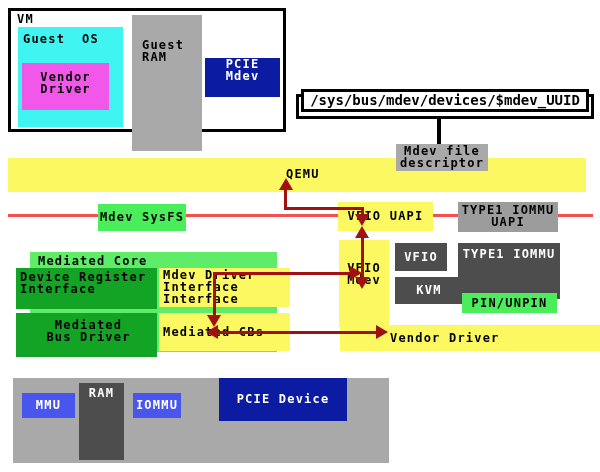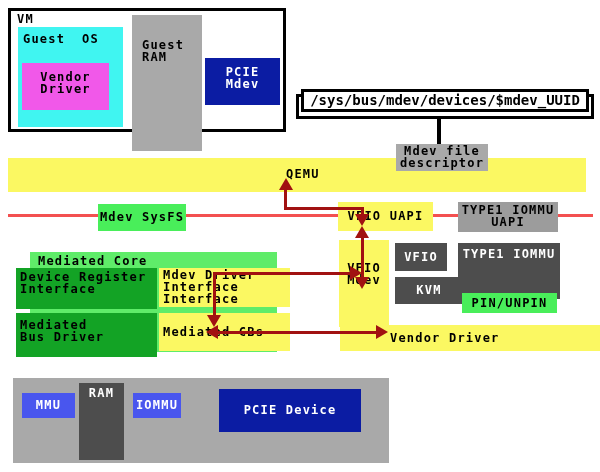--- a/index.html
+++ b/index.html
@@ -12,53 +12,53 @@
   .lbl{font-size:12px;letter-spacing:1.2px;line-height:12px;white-space:pre;}
   .ctr{text-align:center;}
   .white{color:#fff;}
   
   .vm-box{left:8px;top:8px;width:272px;height:118px;border:3px solid #000;background:#fff;}
   .vm-label{left:6px;top:2px;}
   .guest-os{left:7px;top:16px;width:105px;height:100px;background:var(--cyan);}
   .guest-os-label{left:5px;top:6px;}
   .vendor-driver-vm{left:4px;top:36px;width:87px;height:39px;background:var(--magenta);padding-top:8px;}
   .guest-ram{left:121px;top:4px;width:60px;height:112px;background:var(--gray);padding-top:24px;padding-left:10px;}
-  .pcie-mdev{left:194px;top:47px;width:75px;height:39px;background:var(--navy);padding-top:8px;}
+  .pcie-mdev{left:194px;top:47px;width:75px;height:39px;background:var(--navy);}
   
   .sys-outer{left:296px;top:94px;width:292px;height:19px;border:3px solid #000;background:#fff;z-index:1;}
   .sys-inner{left:301px;top:89px;width:282px;height:17px;border:3px solid #000;background:#fff;z-index:2;font-size:14px;letter-spacing:0;line-height:17px;white-space:pre;}
   .fd-connector{left:437px;top:117px;width:4px;height:28px;background:#000;}
   .mdev-fd{left:396px;top:144px;width:92px;height:26px;background:var(--gray);z-index:3;padding-top:1px;}
   
   .userspace-band{left:8px;top:158px;width:578px;height:34px;background:var(--yellow);z-index:0;}
   .qemu-label{left:266px;top:168px;z-index:1;margin-left:20px;}
   .boundary-line{left:8px;top:214px;width:585px;height:3px;background:var(--boundary-red);z-index:1;}
   .mdev-sysfs{left:98px;top:204px;width:88px;height:27px;background:var(--green);z-index:2;line-height:27px;}
   .vfio-uapi{left:338px;top:202px;width:95px;height:29px;background:var(--yellow);z-index:2;line-height:28px;}
   .type1-uapi{left:458px;top:202px;width:100px;height:28px;background:var(--uapi-gray);z-index:2;padding-top:2px;}
   
   .mediated-core{left:30px;top:252px;width:247px;height:100px;background:var(--light-green);z-index:1;}
   .mc-label{left:8px;top:3px;}
   .dri-box{left:16px;top:268px;width:137px;height:38px;background:var(--dark-green);z-index:2;padding:3px 0 0 4px;}
   .mdri-box{left:159px;top:268px;width:127px;height:38px;background:var(--yellow);z-index:2;padding:1px 0 0 4px;}
-  .mbd-box{left:16px;top:313px;width:137px;height:38px;background:var(--dark-green);z-index:2;padding:6px 0 0 4px;}
+  .mbd-box{left:16px;top:313px;width:137px;height:38px;background:var(--dark-green);z-index:2;padding:6px 0 0 4px;text-align:center;}
   .mcbs-box{left:159px;top:313px;width:127px;height:38px;background:var(--yellow);z-index:2;line-height:38px;padding-left:4px;}
   
   .vfio-mdev{left:339px;top:240px;width:50px;height:65px;background:var(--yellow);z-index:2;padding-top:22px;}
   .vfio-box{left:395px;top:243px;width:52px;height:28px;background:var(--dark-gray);z-index:2;line-height:28px;}
   .kvm-box{left:395px;top:277px;width:68px;height:27px;background:var(--dark-gray);z-index:2;line-height:27px;}
   .type1-box{left:458px;top:243px;width:102px;height:51px;background:var(--dark-gray);z-index:2;padding-top:5px;}
   .pin-unpin{left:462px;top:293px;width:95px;height:20px;background:var(--green);z-index:3;line-height:20px;}
   .vendor-driver-k{left:340px;top:325px;width:220px;height:26px;background:var(--yellow);z-index:2;line-height:26px;padding-left:50px;}
   
   .hw-box{left:13px;top:378px;width:376px;height:85px;background:var(--gray);}
   .mmu{left:9px;top:15px;width:53px;height:25px;background:var(--blue);line-height:25px;}
   .ram{left:66px;top:5px;width:45px;height:73px;background:var(--dark-gray);padding-top:4px;}
   .iommu{left:120px;top:15px;width:48px;height:25px;background:var(--blue);line-height:25px;}
-  .pcie-device{left:206px;top:11px;width:142px;height:43px;background:var(--navy);line-height:43px;}
+  .pcie-device{left:206px;top:0;width:128px;height:43px;background:var(--navy);line-height:43px;}
   
   .aline{background:var(--arrow-red);z-index:5;}
   .ahead{width:0;height:0;z-index:5;}
   .a-up{border-left:7px solid transparent;border-right:7px solid transparent;border-bottom:12px solid var(--arrow-red);}
   .a-down{border-left:7px solid transparent;border-right:7px solid transparent;border-top:12px solid var(--arrow-red);}
   .a-left{border-top:7px solid transparent;border-bottom:7px solid transparent;border-right:12px solid var(--arrow-red);}
   .a-right{border-top:7px solid transparent;border-bottom:7px solid transparent;border-left:12px solid var(--arrow-red);}
   .arrA-head-up{left:279px;top:178px;}
   .arrA-line1{left:284px;top:189px;width:3px;height:20px;}
   .arrA-line2{left:284px;top:207px;width:80px;height:3px;}

